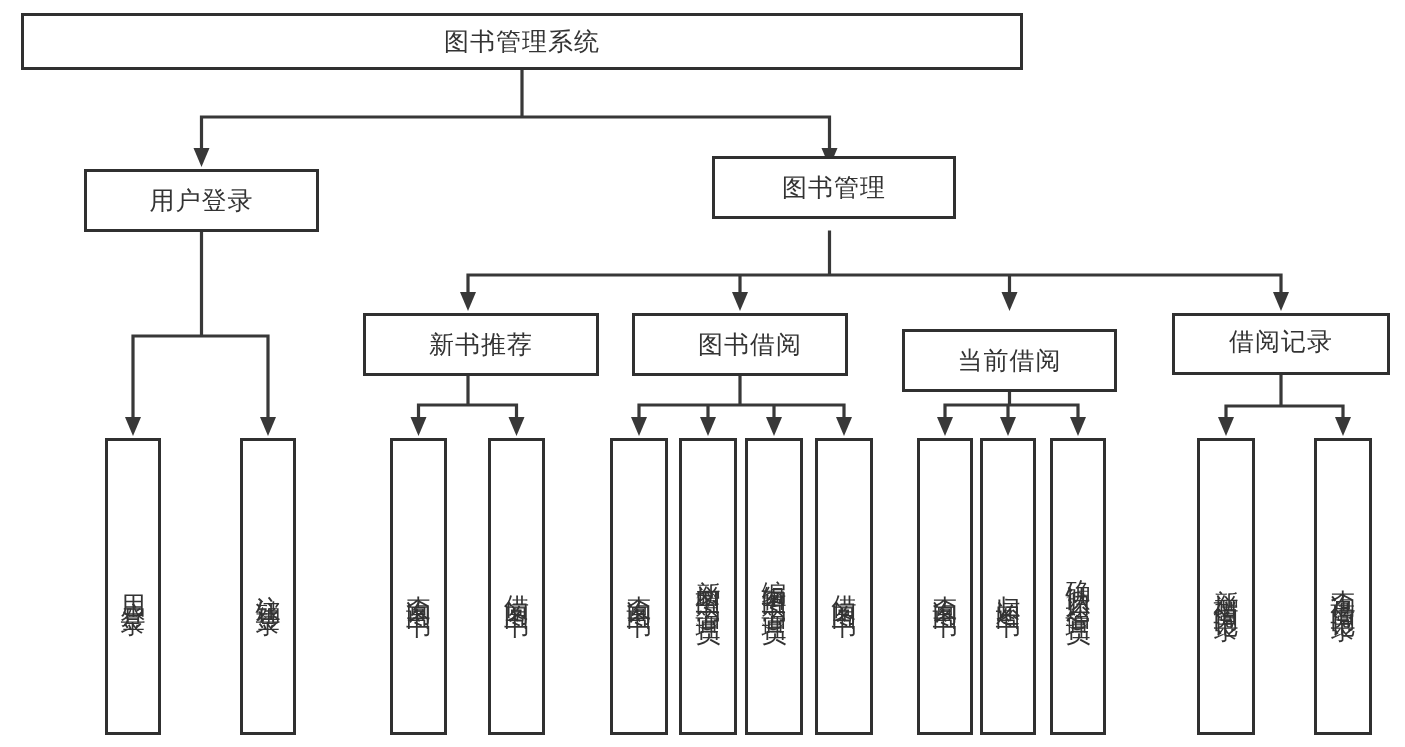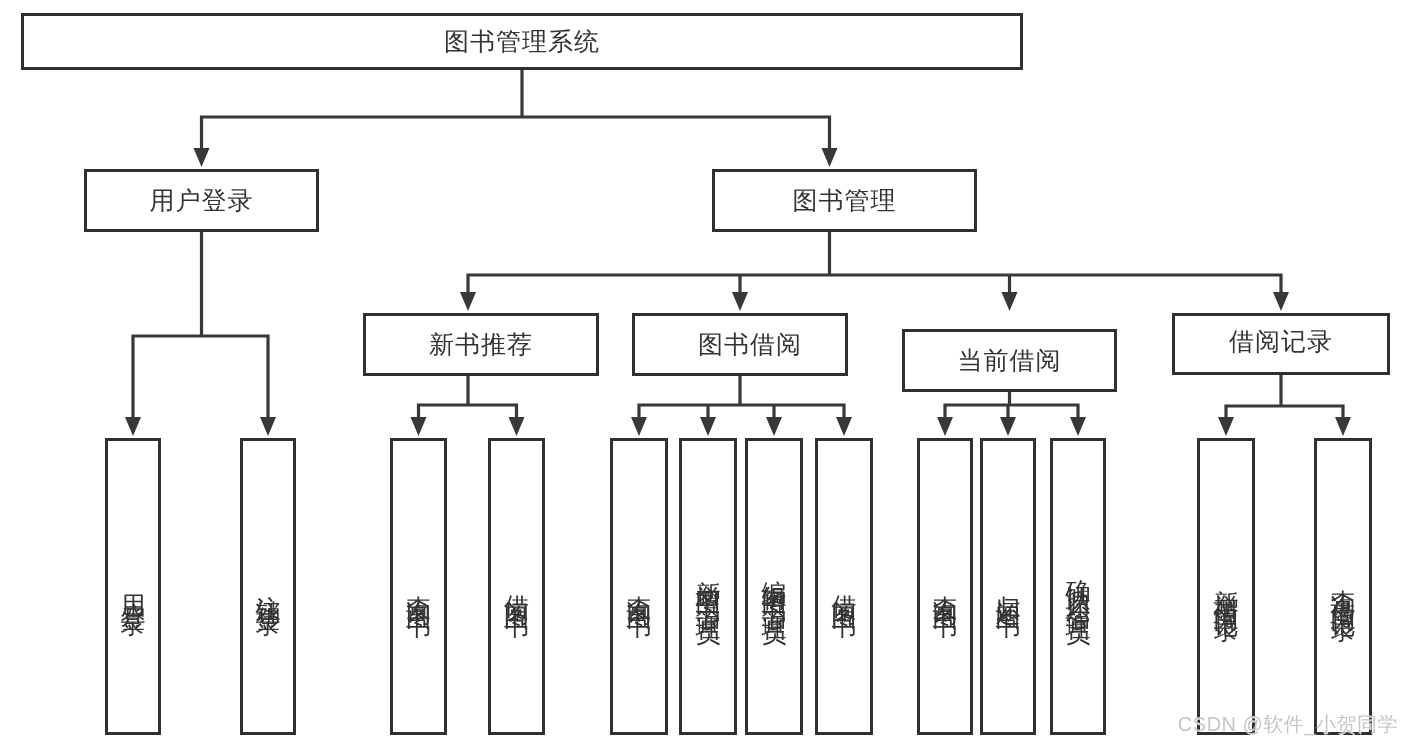--- a/index.html
+++ b/index.html
@@ -83,21 +83,21 @@
       <polygon points="1226,436 1218,417 1234,417" fill="#383838"></polygon>
       <polygon points="1343,436 1335,417 1351,417" fill="#383838"></polygon>
     </svg>
   <div id="nodes-layer">
       <div class="box" style="left: 21px; top: 13px; width: 1002px; height: 57px;">
         <span class="lbl">图书管理系统</span>
       </div>
       <div class="box" style="left: 84px; top: 169px; width: 235px; height: 63px;">
         <span class="lbl">用户登录</span>
       </div>
-      <div class="box" style="left: 712px; top: 169px; width: 265px; height: 63px;">
+      <div class="box" style="left: 712px; top: 156px; width: 244px; height: 63px;">
         <span class="lbl">图书管理</span>
       </div>
       <div class="box" style="left: 363px; top: 313px; width: 236px; height: 63px;">
         <span class="lbl">新书推荐</span>
       </div>
       <div class="box" style="left: 632px; top: 313px; width: 216px; height: 63px; padding-left: 20px;">
         <span class="lbl">图书借阅</span>
       </div>
       <div class="box" style="left: 902px; top: 313px; width: 215px; height: 63px; margin-top: 16px;">
         <span class="lbl">当前借阅</span>
@@ -138,14 +138,13 @@
       <div class="box v" style="left: 1050px; top: 438px; width: 56px; height: 297px;">
         <span class="lbl">确认归还（管理员）</span>
       </div>
       <div class="box v" style="left: 1197px; top: 438px; width: 58px; height: 297px;">
         <span class="lbl">新增借阅记录</span>
       </div>
       <div class="box v" style="left: 1314px; top: 438px; width: 58px; height: 297px;">
         <span class="lbl">查询借阅记录</span>
       </div>
     </div>
-  <div class="watermark">CSDN @软件_小贺同学</div>
 </div>
 
 </body></html>

